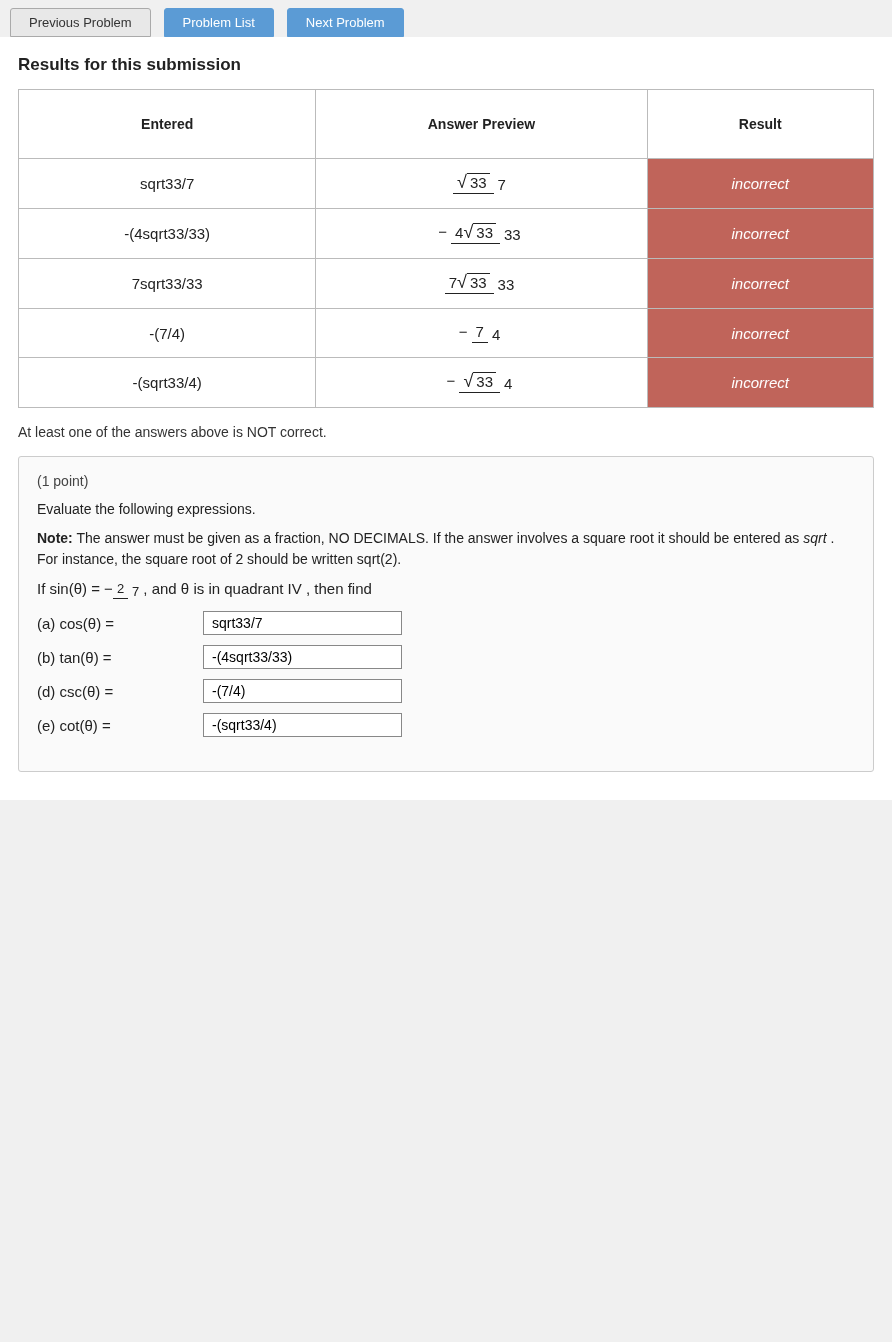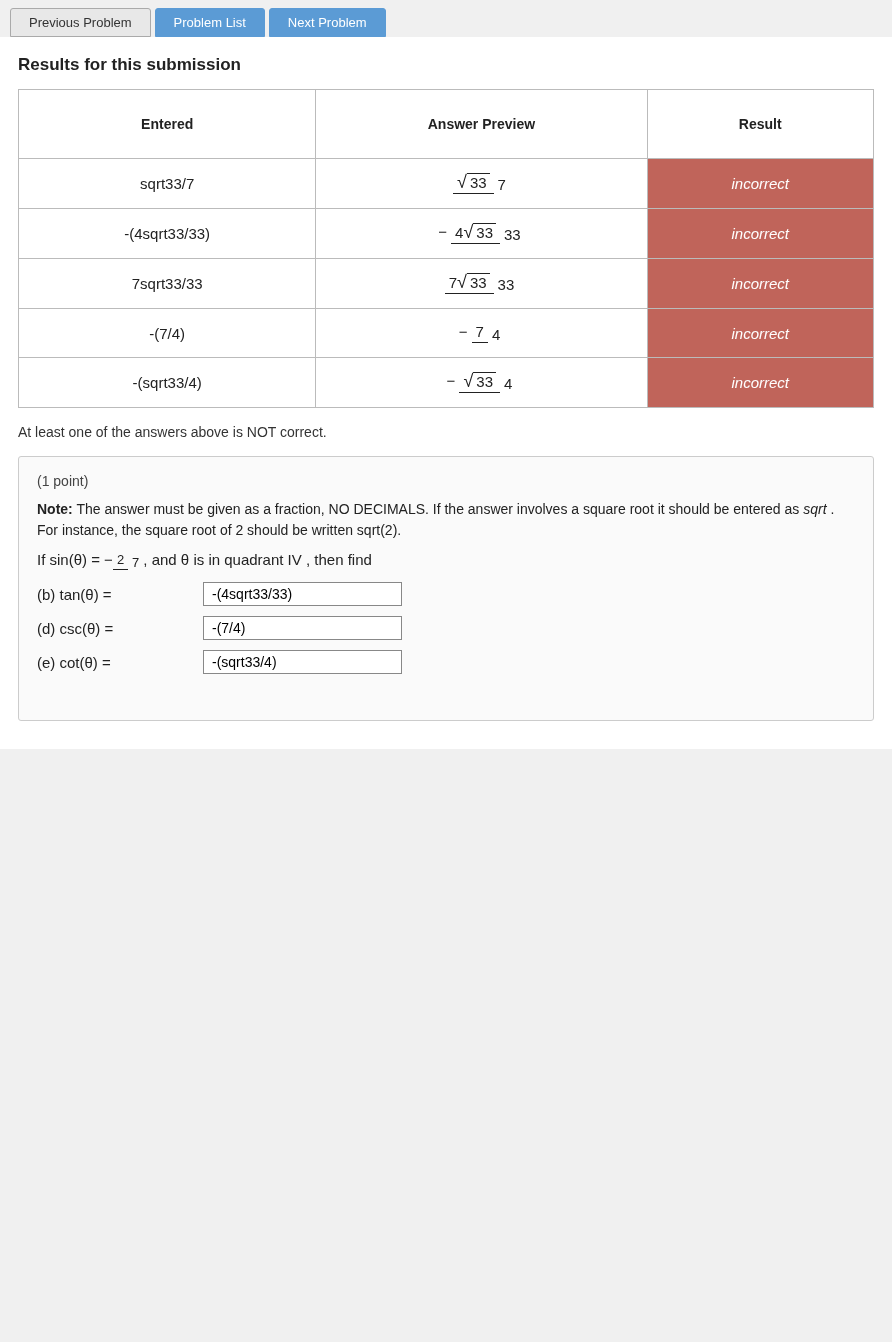--- a/index.html
+++ b/index.html
@@ -7,21 +7,21 @@
       font-family: Arial, sans-serif;
       background: #f0f0f0;
       font-size: 15px;
       color: #222;
       width: 892px;
       min-height: 1342px;
     }
 
     .top-nav {
       display: flex;
-      gap: 4px;
+      gap: 13px;
       padding: 8px 10px 0 10px;
       background: #f0f0f0;
       border-bottom: none;
     }
 
     .nav-btn {
       padding: 6px 18px;
       font-size: 13px;
       border: 1px solid #aaa;
       background: #e8e8e8;
@@ -113,21 +113,21 @@
     .at-least-msg {
       font-size: 14px;
       color: #333;
       margin-bottom: 16px;
       margin-top: 16px;
     }
 
     .problem-box {
       border: 1px solid #ccc;
       border-radius: 3px;
-      padding: 16px 18px 36px 18px;
+      padding: 16px 18px 24px 18px;
       background: #fafafa;
       margin-bottom: 10px;
     }
 
     .point-label {
       font-size: 14px;
       color: #444;
       margin-bottom: 10px;
     }
 
@@ -268,31 +268,36 @@
         </td>
         <td class="result-incorrect">incorrect</td>
       </tr>
     </tbody>
   </table>
 
   <div class="at-least-msg">At least one of the answers above is NOT correct.</div>
 
   <div class="problem-box">
     <div class="point-label">(1 point)</div>
+    <div class="problem-text">Evaluate the following expressions.</div>
     <div class="problem-text">
       <b>Note:</b>
       <span> The answer must be given as a fraction, NO DECIMALS. If the answer involves a square root it should be entered as <i>sqrt</i> . For instance, the square root of 2 should be written sqrt(2).</span>
     </div>
     <div class="condition-line">
       If sin(θ) = −<span class="fraction" style="display:inline-flex;vertical-align:middle;font-size:13px;">
           <span class="numerator" style="font-size:13px;">2</span>
           <span class="denominator" style="font-size:13px;">7</span>
         </span>, and θ is in quadrant IV , then find
     </div>
 
+    <div class="answer-row">
+      <span class="answer-label">(a) cos(θ) =</span>
+      <input type="text" class="answer-input" value="sqrt33/7" style="">
+    </div>
 
     <div class="answer-row">
       <span class="answer-label">(b) tan(θ) =</span>
       <input type="text" class="answer-input" value="-(4sqrt33/33)" style="">
     </div>
 
 
     <div class="answer-row">
       <span class="answer-label">(d) csc(θ) =</span>
       <input type="text" class="answer-input" value="-(7/4)" style="">

